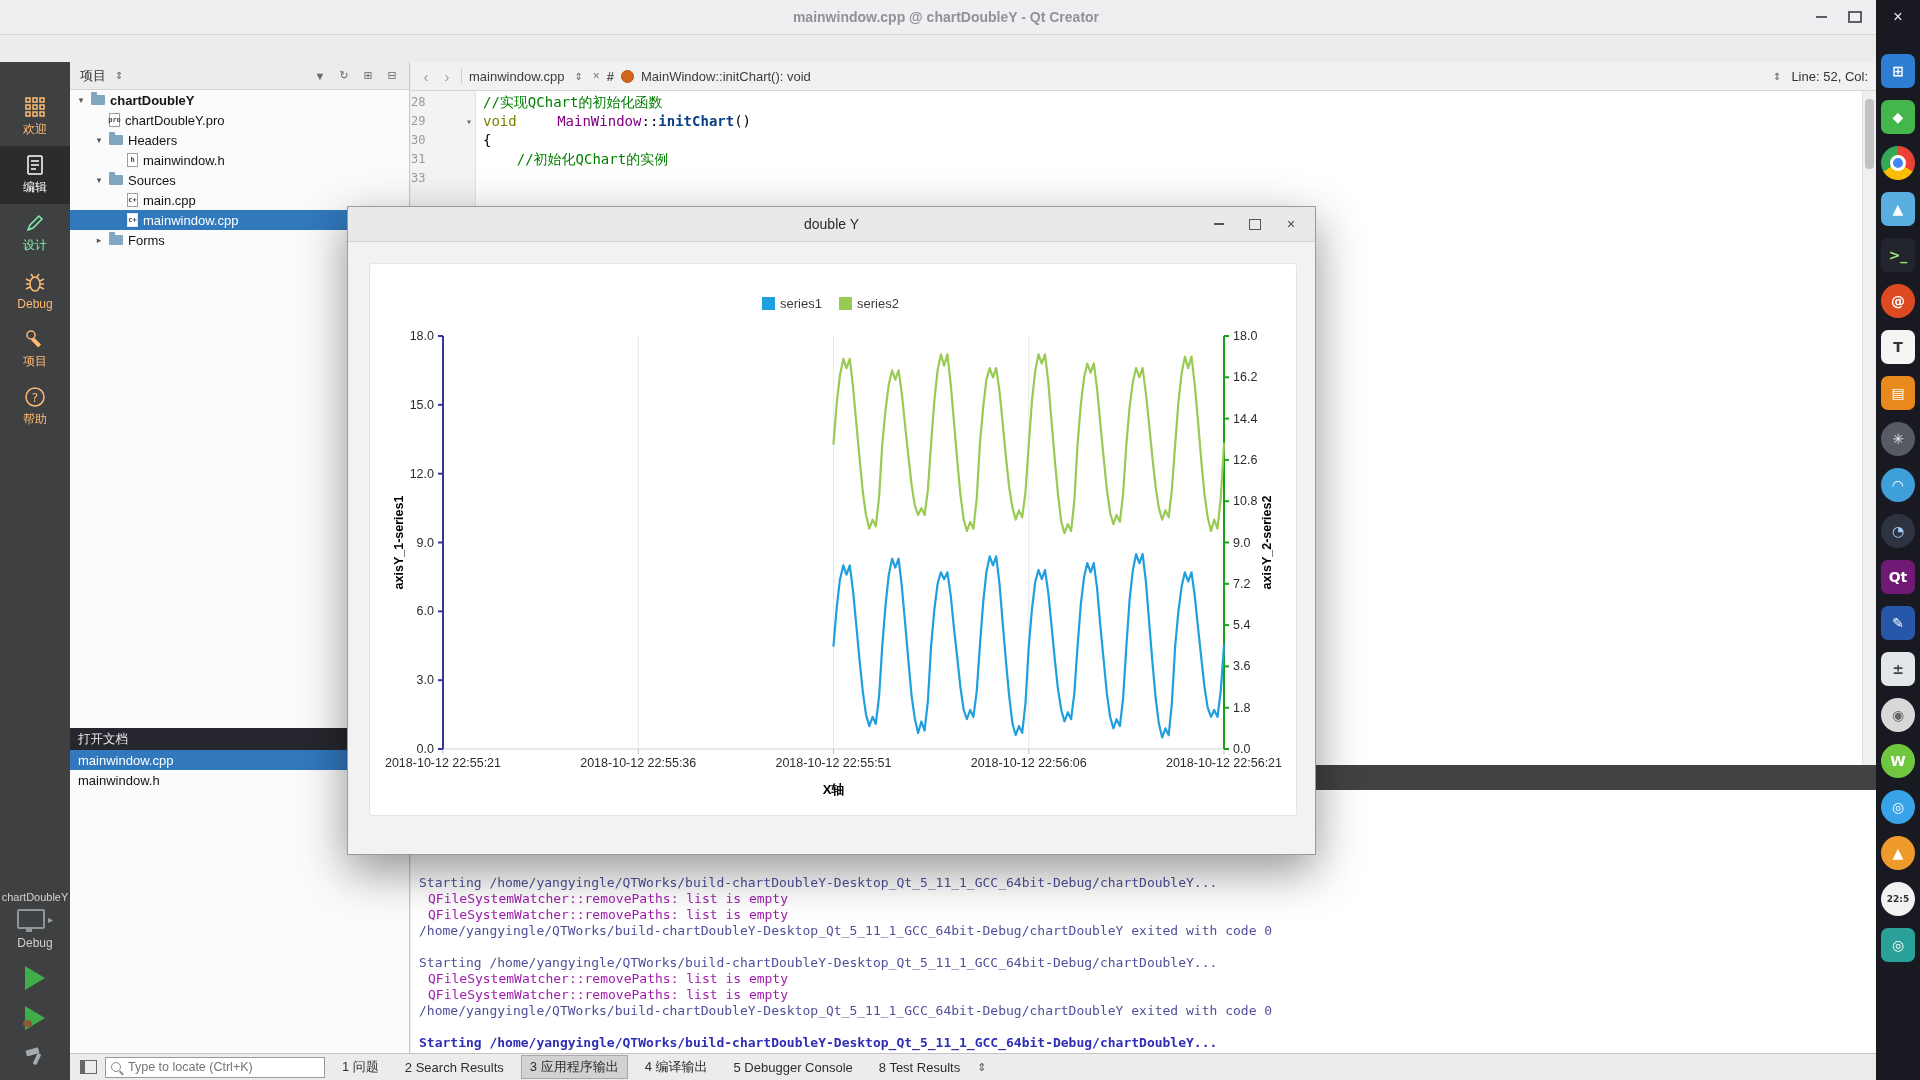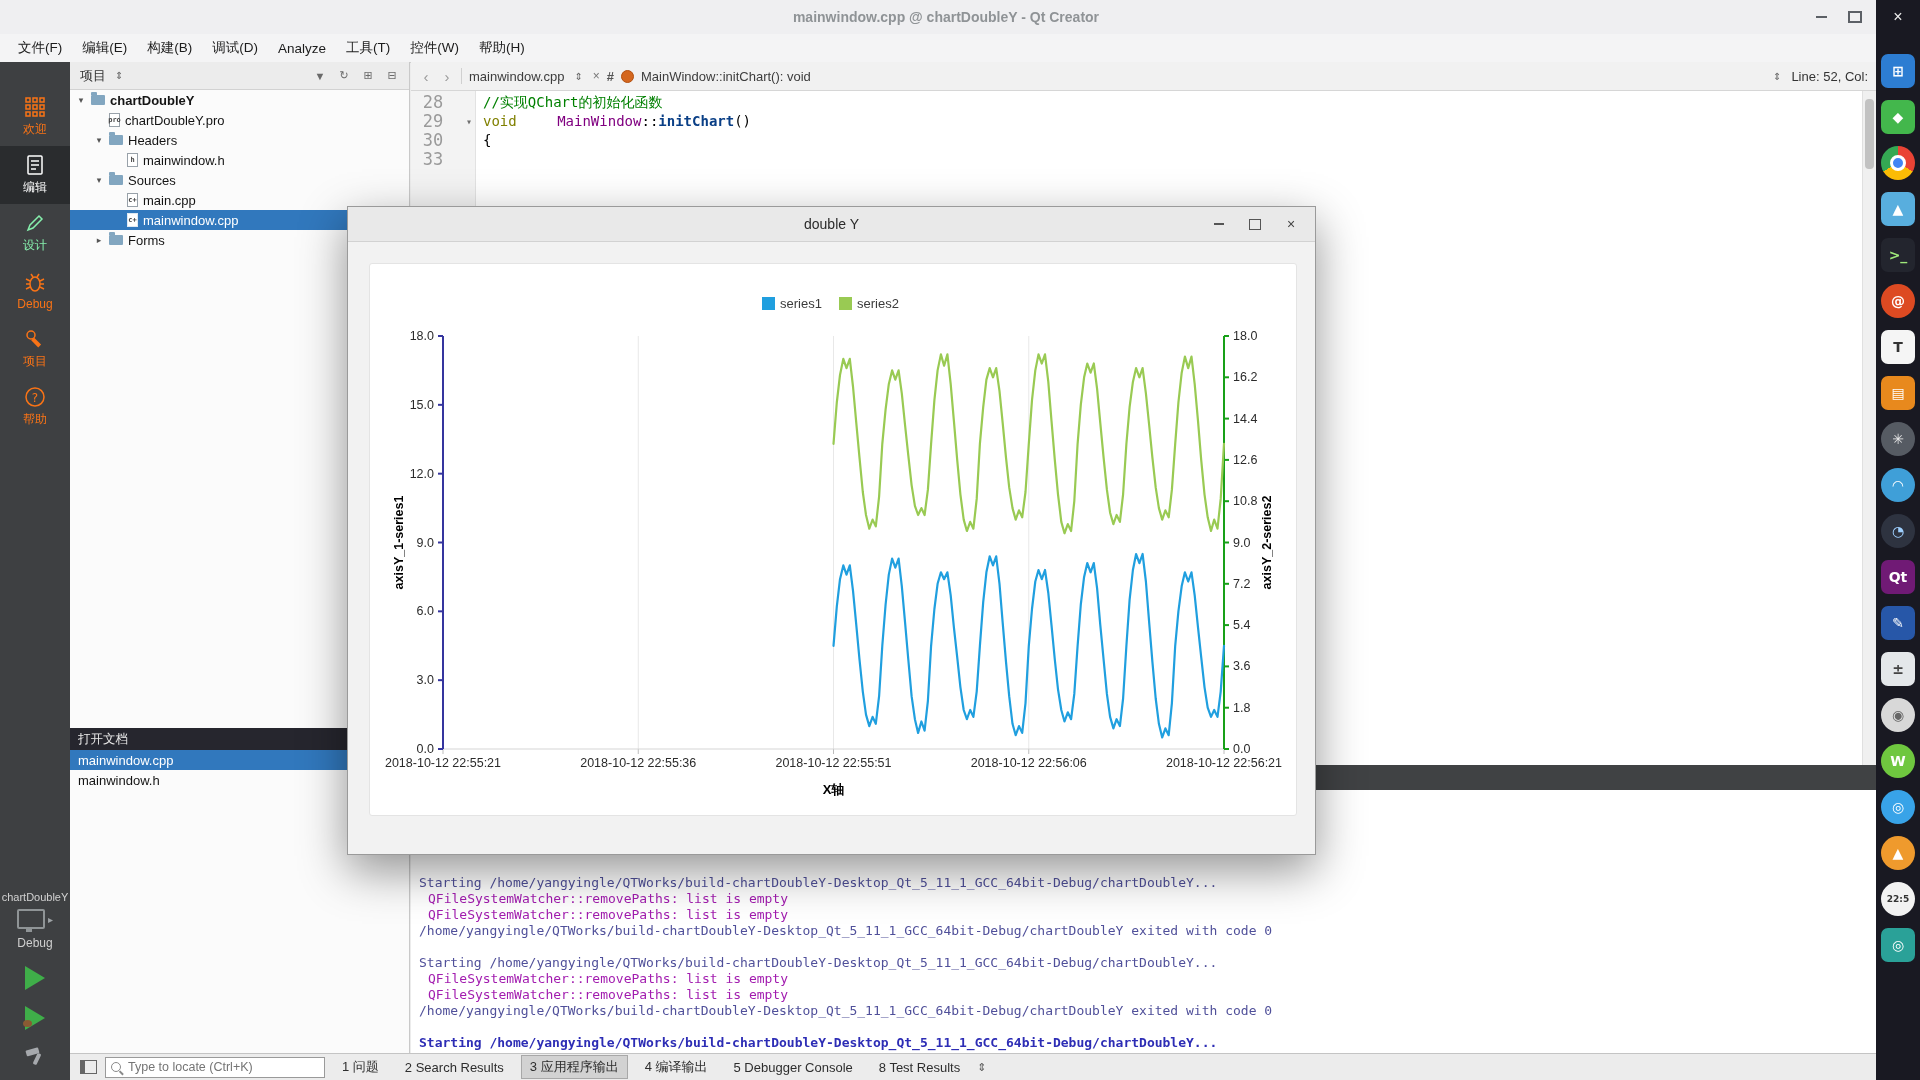--- a/index.html
+++ b/index.html
@@ -10,21 +10,21 @@
   .tb-title{position:absolute;left:0;right:0;text-align:center;color:#8f9396;font-size:14px;font-weight:bold;padding-left:16px;}
   .tb-btns{position:absolute;right:4px;top:0;height:34px;display:flex;align-items:center;}
   .wbtn{width:34px;height:34px;display:flex;align-items:center;justify-content:center;}
   .wbtn.min::before{content:"";width:11px;height:2px;background:#5c6066;}
   .wbtn.max::before{content:"";width:10px;height:8px;border:2px solid #5c6066;}
   
   .menubar{position:absolute;left:0;top:34px;width:1876px;height:28px;background:#f4f4f5;border-bottom:1px solid #cfcfcf;display:flex;align-items:center;padding-left:8px;font-size:13.5px;color:#1c1c1c;}
   .menu-item{padding:0 10px;height:100%;display:flex;align-items:center;}
   
   .modebar{position:absolute;left:0;top:62px;width:70px;height:1018px;background:#3e4042;display:flex;flex-direction:column;padding-top:26px;box-sizing:border-box;}
-  .mitem{height:58px;display:flex;flex-direction:column;align-items:center;justify-content:center;gap:3px;color:#f97316;font-size:12px;}
+  .mitem{height:58px;display:flex;flex-direction:column;align-items:center;justify-content:center;gap:3px;color:#fdba74;font-size:12px;}
   .mitem svg{stroke:currentColor;fill:none;stroke-width:1.5;}
   .mitem.active{background:#2a2c2e;color:#ffffff;}
   .mitem.disabled{color:#86efac;}
   .kitarea{margin-top:auto;display:flex;flex-direction:column;align-items:center;padding-bottom:8px;}
   .kit-project{font-size:11px;color:#d2d2d2;}
   .kit-target{display:flex;align-items:center;gap:3px;margin-top:6px;color:#9ea3a6;}
   .kit-monitor{width:24px;height:16px;border:2px solid #8f9496;border-radius:2px;position:relative;}
   .kit-monitor::after{content:"";position:absolute;left:7px;bottom:-5px;width:6px;height:3px;background:#8f9496;}
   .kit-expand{font-size:10px;color:#9ea3a6;}
   .kit-config{font-size:12px;color:#cfcfcf;margin-top:7px;}
@@ -62,21 +62,21 @@
   .ed-sep{width:1px;height:16px;background:#d0d0d0;}
   .ed-close{color:#777;font-size:12px;}
   .ed-hash{color:#555;font-weight:bold;}
   .sym-dot{width:11px;height:11px;border-radius:50%;background:#d4671f;border:1px solid #b34f0e;}
   .ed-sp{flex:1;}
   .ed-linecol{color:#333;}
   .ed-body{position:absolute;top:29px;left:0;right:0;bottom:0;}
   .gutter-bg{position:absolute;left:0;top:0;width:64px;height:100%;background:#f3f3f3;border-right:1px solid #e2e2e2;}
   #code-lines{position:absolute;top:2px;left:0;right:14px;font-family:"DejaVu Sans Mono",monospace;font-size:14px;line-height:19px;}
   .cline{display:flex;height:19px;}
-  .lnum{width:44px;text-align:center;padding-right:6px;color:#9a9a9a;font-size:17px;flex:none;}
+  .lnum{width:44px;text-align:left;padding-right:6px;color:#9a9a9a;font-size:12px;flex:none;}
   .foldc{width:16px;text-align:center;color:#6f6f6f;font-size:10px;flex:none;}
   .ctext{padding-left:6px;white-space:pre;color:#000;}
   .tk-comment{color:#008000;}
   .tk-keyword{color:#808000;}
   .tk-type{color:#800080;padding-left:32px;}
   .tk-func{color:#0a3f86;font-weight:bold;}
   .tk-field{color:#800000;}
   .ed-scroll{position:absolute;right:0;top:0;width:13px;height:100%;background:#f0f0f0;border-left:1px solid #e0e0e0;}
   .ed-thumb{position:absolute;top:8px;left:2px;width:9px;height:70px;background:#c2c2c2;border-radius:4px;}
   
@@ -122,30 +122,20 @@
 <div id="screen">
 
   <div class="titlebar">
     <span class="tb-title">mainwindow.cpp @ chartDoubleY - Qt Creator</span>
     <span class="tb-btns">
       <span class="wbtn min"></span>
       <span class="wbtn max"></span>
     </span>
   </div>
 
-  <div class="menubar">
-    <span class="menu-item">文件(F)</span>
-    <span class="menu-item">编辑(E)</span>
-    <span class="menu-item">构建(B)</span>
-    <span class="menu-item">调试(D)</span>
-    <span class="menu-item">Analyze</span>
-    <span class="menu-item">工具(T)</span>
-    <span class="menu-item">控件(W)</span>
-    <span class="menu-item">帮助(H)</span>
-  </div>
 
   <div class="modebar">
     <div class="mitem">
       <svg width="22" height="22" viewBox="0 0 22 22">
         <rect x="2" y="2" width="4" height="4"></rect>
           <rect x="9" y="2" width="4" height="4"></rect>
           <rect x="16" y="2" width="4" height="4"></rect>
         <rect x="2" y="9" width="4" height="4"></rect>
           <rect x="9" y="9" width="4" height="4"></rect>
           <rect x="16" y="9" width="4" height="4"></rect>
@@ -311,20 +301,25 @@
           </div>
           <div class="cline">
             <span class="lnum">29</span>
             <span class="foldc">▾</span>
             <span class="ctext"><span class="tk-keyword">void</span><span> </span><span class="tk-type">MainWindow</span><span>::</span><span class="tk-func">initChart</span><span>()</span></span>
           </div>
           <div class="cline">
             <span class="lnum">30</span>
             <span class="foldc"></span>
             <span class="ctext"><span>{</span></span>
+          </div>
+          <div class="cline">
+            <span class="lnum">31</span>
+            <span class="foldc"></span>
+            <span class="ctext"><span>    </span><span class="tk-comment">//初始化QChart的实例</span></span>
           </div>
           <div class="cline">
             <span class="lnum">33</span>
             <span class="foldc"></span>
             <span class="ctext"></span>
           </div>
         </div>
       <div class="ed-scroll">
         <div class="ed-thumb"></div>
       </div>

